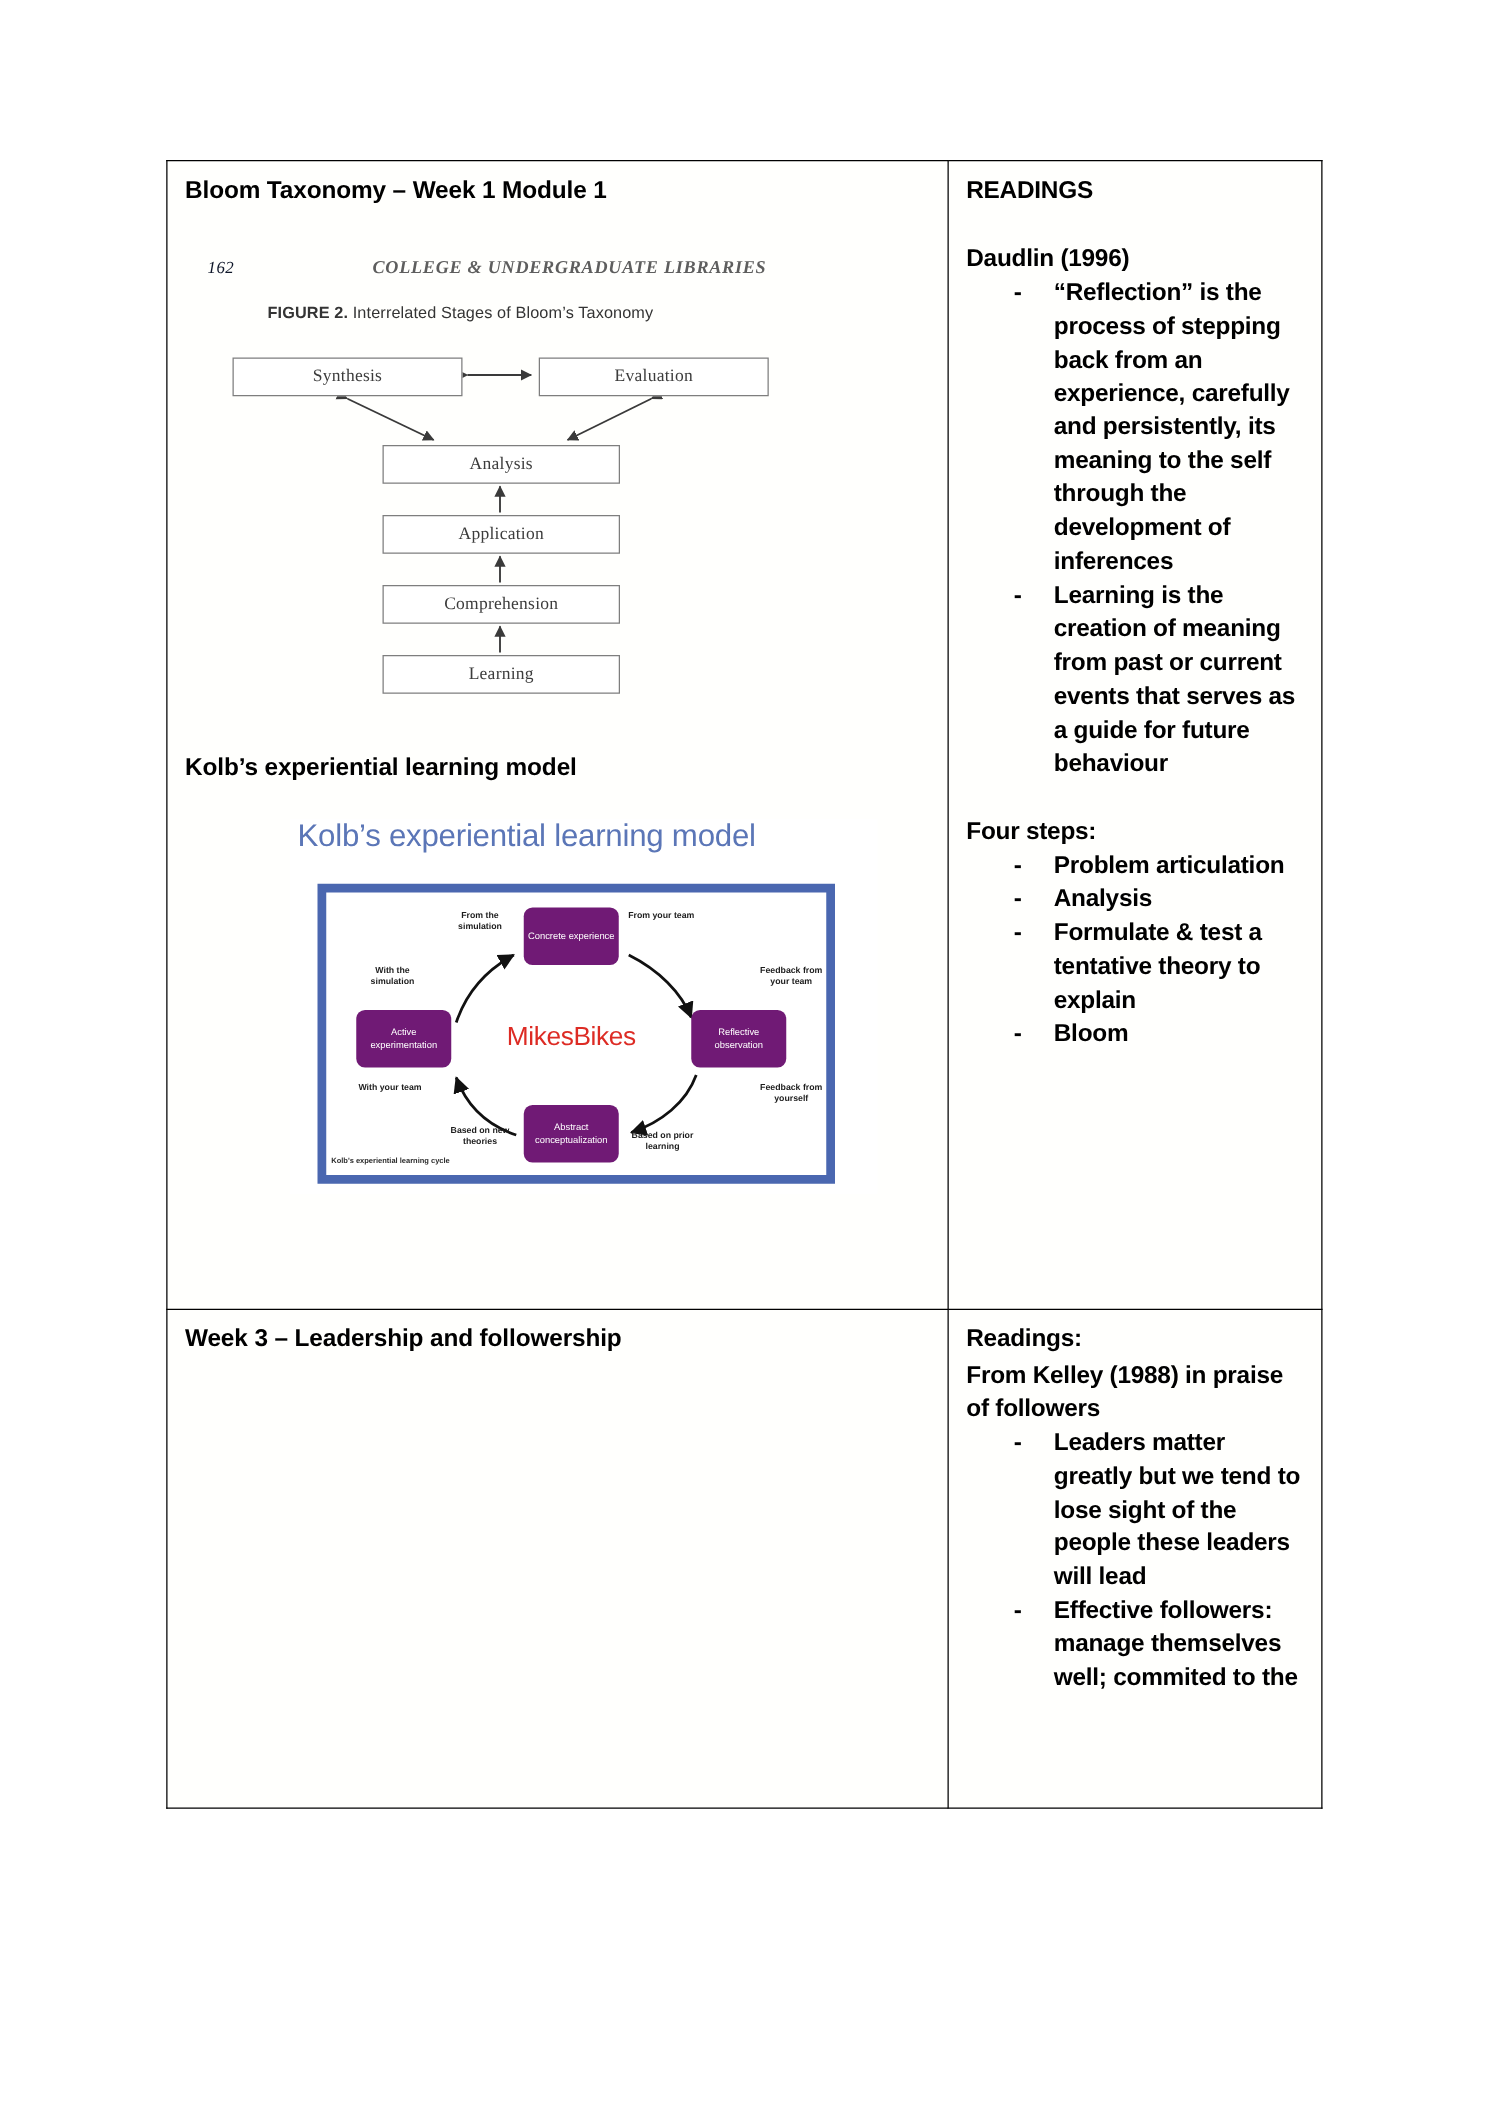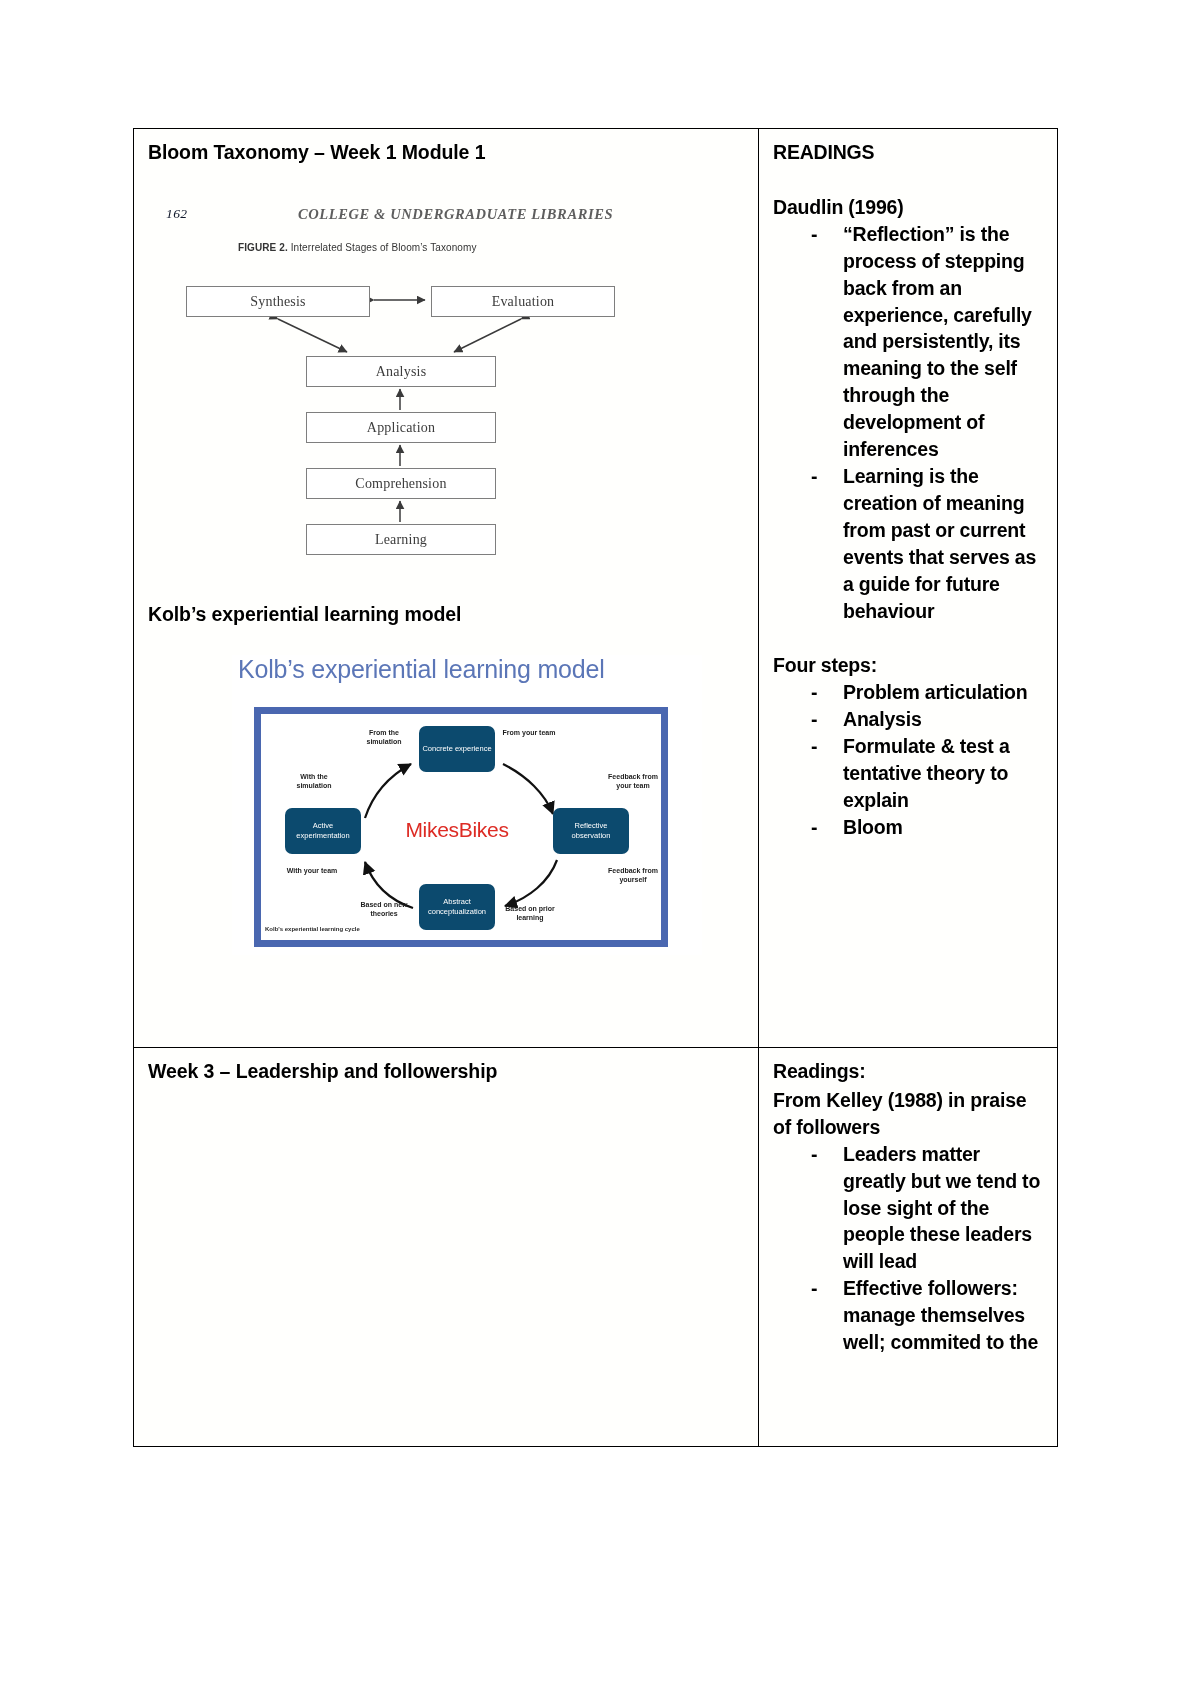--- a/index.html
+++ b/index.html
@@ -106,23 +106,23 @@
     left: 112px; top: 0;
     font-size: 14.5px;
     font-style: italic;
     font-weight: bold;
     color: #5e5e5e;
     letter-spacing: 0.6px;
     margin-left: 32px;
   }
   .bloom-caption {
     position: absolute;
-    left: 84px; top: 36px;
+    left: 60px; top: 36px;
     font-family: "Liberation Sans", sans-serif;
-    font-size: 10px;
+    font-size: 13px;
     color: #343434;
     letter-spacing: 0.1px;
   }
   .bloom-caption b { font-weight: bold; }
 
   .bbox {
     position: absolute;
     border: 1.4px solid #7e7e7e;
     background: #ffffff;
     font-family: "Liberation Serif", serif;
@@ -179,21 +179,21 @@
     box-sizing: border-box;
   }
   .kolb-inner {
     position: absolute;
     left: 0; top: 0;
     width: 400px;
     height: 226px;
   }
   .knode {
     position: absolute;
-    background: #0c4a6e;
+    background: #701a75;
     border-radius: 7px;
     color: #ffffff;
     font-size: 7.5px;
     line-height: 1.3;
     text-align: center;
     display: flex;
     align-items: center;
     justify-content: center;
     padding: 2px;
     box-sizing: border-box;

